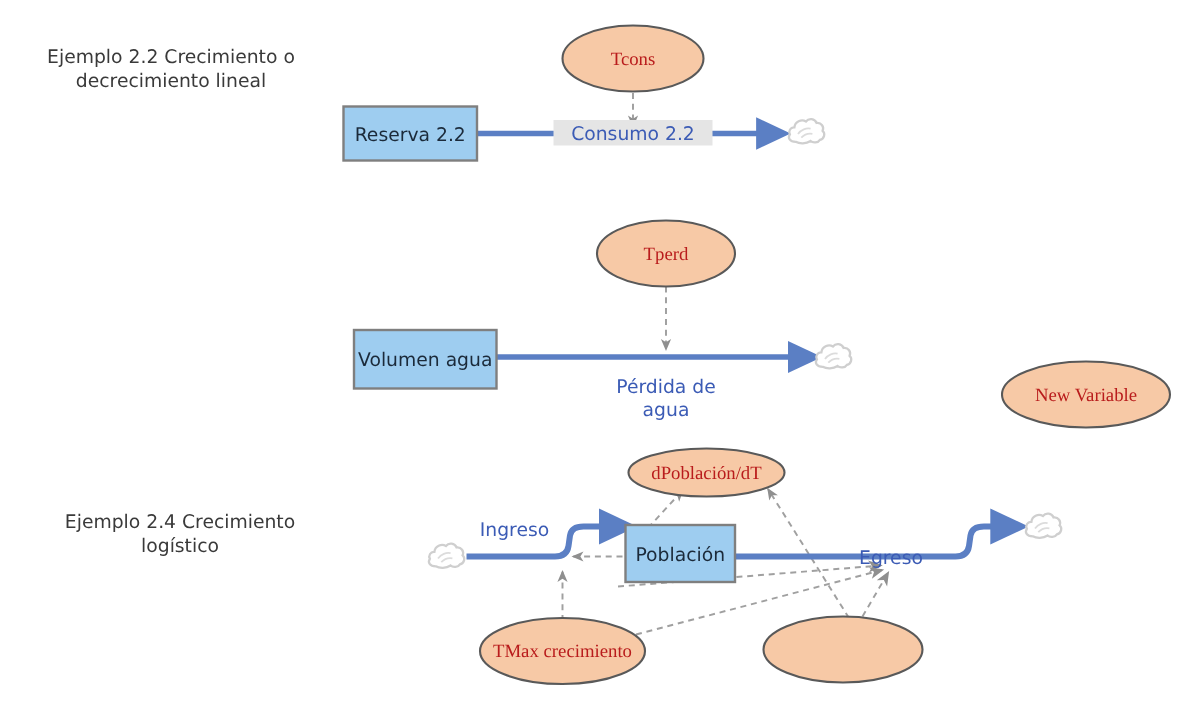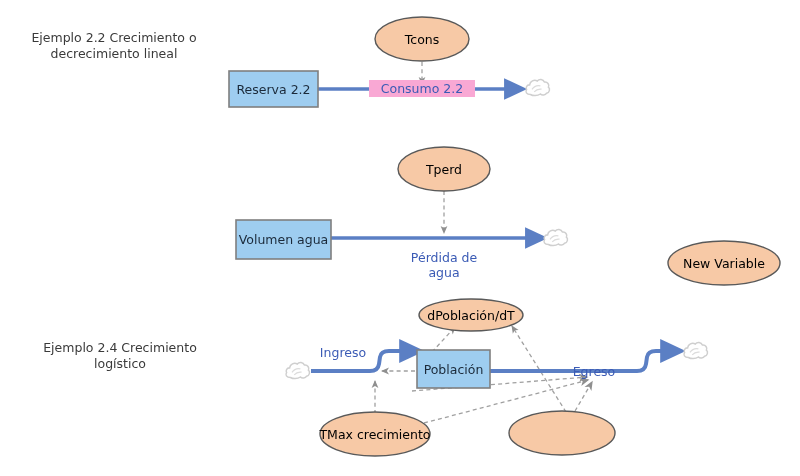--- a/index.html
+++ b/index.html
@@ -13,21 +13,21 @@
   .row-label{
     position:absolute;color:#3a3a3a;font-size:12.5px;line-height:16px;
     text-align:center;white-space:pre-line;
   }
   .row-label.left{text-align:left;}
   .node-text{
     position:absolute;display:flex;align-items:center;justify-content:center;
     text-align:center;pointer-events:none;
   }
   .stock-text{color:#1b2a3a;font-size:12.5px;text-align:right;}
-  .aux-text{color:#000000;font-size:12.5px;line-height:15px;}
+  .aux-text{color:#b91c1c;font-size:12.5px;line-height:15px;font-family:Liberation Serif, serif;}
   .flow-text{color:#3b5bb5;font-size:12.5px;line-height:15px;text-align:center;}
 </style>
 </head>
 <body>
 
 <div id="stage">
 
   <div class="row-label" style="left:14px;top:30px;width:200px;">Ejemplo 2.2 Crecimiento o
 decrecimiento lineal</div>
 
@@ -130,21 +130,21 @@
                C5.0,3.2 9.2,1.2 12.3,3.0 C14.2,0.6 18.2,1.0 19.4,4.0
                C22.6,3.6 24.6,6.6 23.4,9.2 C25.4,10.8 24.6,14.6 21.6,15.2
                C20.4,17.2 17.0,17.6 15.4,16.0 C12.4,18.0 8.0,18.0 5.5,16.5 Z" fill="#ffffff" stroke="#cfcfcf" stroke-width="1.5"></path>
       <path d="M7.0,11.4 C9.0,8.4 12.6,7.2 15.4,7.8" fill="none" stroke="#dcdcdc" stroke-width="1.2"></path>
       <path d="M9.2,13.8 C11.2,11.6 14.0,10.8 16.6,11.2" fill="none" stroke="#dcdcdc" stroke-width="1.2"></path>
     </g>
   </svg>
 
   <div class="node-text stock-text" style="left:229px;top:71px;width:89px;height:36px;">Reserva 2.2</div>
   <div class="node-text aux-text" style="left:375px;top:28px;width:94px;height:22px;">Tcons</div>
-  <div class="node-text flow-text" style="left:369px;top:80px;width:106px;height:17px;background:#f9a8d4;">Consumo 2.2</div>
+  <div class="node-text flow-text" style="left:369px;top:80px;width:106px;height:17px;background:#e5e5e5;">Consumo 2.2</div>
 
   <div class="node-text stock-text" style="left:236px;top:220px;width:95px;height:39px;border-radius:18px;">Volumen agua</div>
   <div class="node-text flow-text" style="left:395px;top:250px;width:98px;height:32px;display:block;">
     <span>Pérdida de</span><br>
     <span>agua</span>
   </div>
   <div class="node-text aux-text" style="left:398px;top:158px;width:92px;height:22px;">Tperd</div>
   <div class="node-text aux-text" style="left:668px;top:252px;width:112px;height:22px;">New Variable</div>
 
   <div class="node-text stock-text" style="left:417px;top:350px;width:73px;height:38px;">Población</div>

